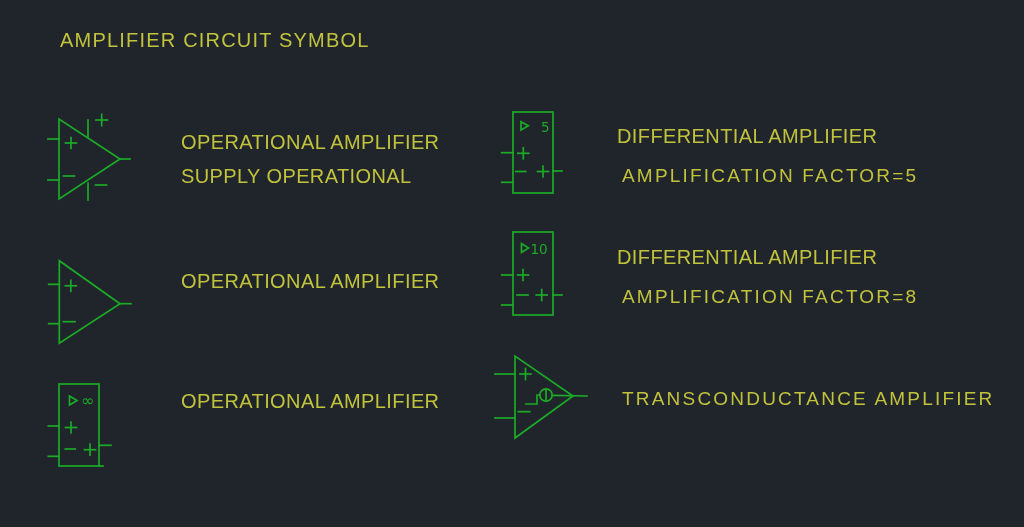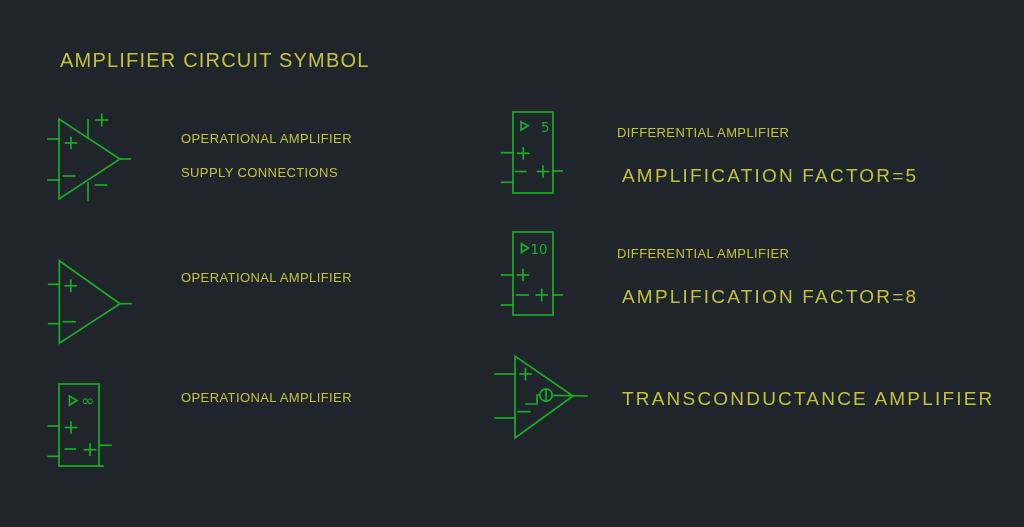--- a/index.html
+++ b/index.html
@@ -9,29 +9,29 @@
   }
   html,body{margin:0;padding:0;background:var(--background);}
   .canvas{
     position:relative;
     width:1024px;height:527px;
     background:var(--background);
     overflow:hidden;
     font-family:"Liberation Sans",sans-serif;
   }
   .title{
-    position:absolute;left:60px;top:49px;
+    position:absolute;left:60px;top:29px;
     font-size:20px;letter-spacing:1.2px;
     color:var(--text-yellow);white-space:nowrap;
   }
   .lbl{
     position:absolute;color:var(--text-yellow);
     white-space:nowrap;
   }
-  .lbl.small{font-size:13px;letter-spacing:0.4px;}
+  .lbl.small{font-size:20px;letter-spacing:0.4px;}
   .lbl.big{font-size:19px;letter-spacing:2.2px;}
   .sym{position:absolute;}
   .sym .stroke{
     stroke:var(--line-green);
     stroke-width:1.7;
     fill:none;
     stroke-linecap:square;
     stroke-linejoin:miter;
   }
   .sym text{
@@ -56,21 +56,21 @@
       <line x1="18.5" y1="71" x2="29.5" y2="71"></line>
       <line x1="43" y1="15" x2="43" y2="32"></line>
       <line x1="51" y1="15" x2="62.5" y2="15"></line>
       <line x1="56.7" y1="9.3" x2="56.7" y2="20.7"></line>
       <line x1="43" y1="78" x2="43" y2="95"></line>
       <line x1="50.5" y1="80" x2="61.5" y2="80"></line>
       <line x1="75" y1="54" x2="85" y2="54"></line>
     </g>
   </svg>
   <div class="lbl small" style="left:181px;top:131px">OPERATIONAL AMPLIFIER</div>
-  <div class="lbl small" style="left:181px;top:165px">SUPPLY CONNECTIONS</div>
+  <div class="lbl small" style="left:181px;top:165px">SUPPLY OPERATIONAL</div>
 
   <svg class="sym" style="left:495px;top:100px" width="80" height="100" viewBox="0 0 80 100">
     <g class="stroke">
       <rect x="18" y="12" width="40" height="81"></rect>
       <polygon points="26,21.7 26,30 33.3,25.8"></polygon>
       <line x1="22.8" y1="53.3" x2="33.8" y2="53.3"></line>
       <line x1="28.3" y1="47.8" x2="28.3" y2="58.8"></line>
       <line x1="20.8" y1="71.5" x2="30.8" y2="71.5"></line>
       <line x1="42.5" y1="71.5" x2="53.5" y2="71.5"></line>
       <line x1="48" y1="66" x2="48" y2="77"></line>

